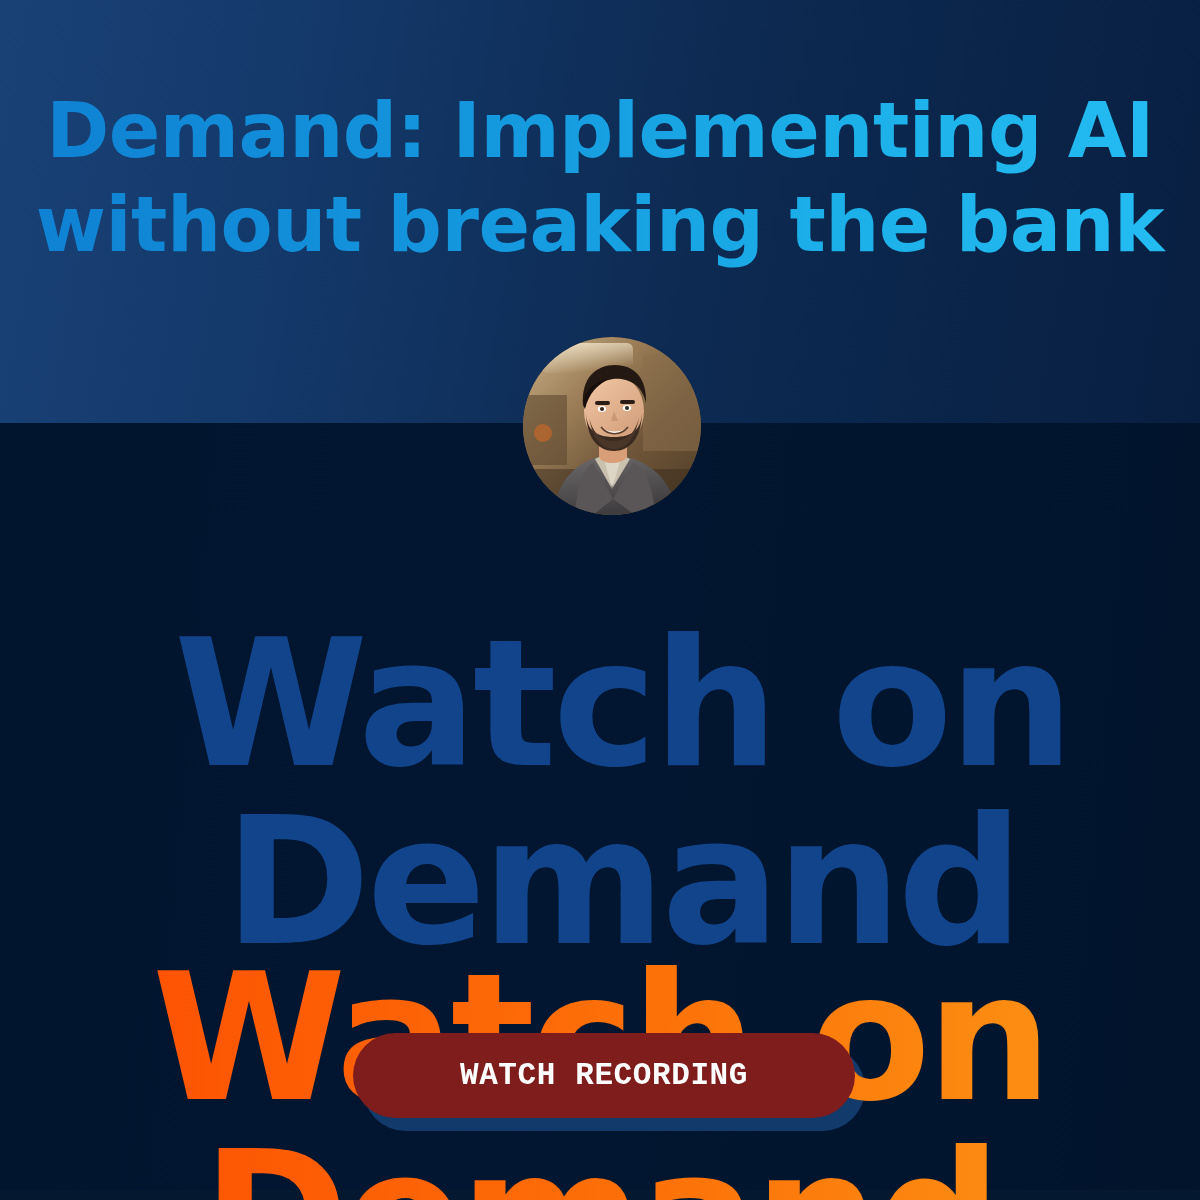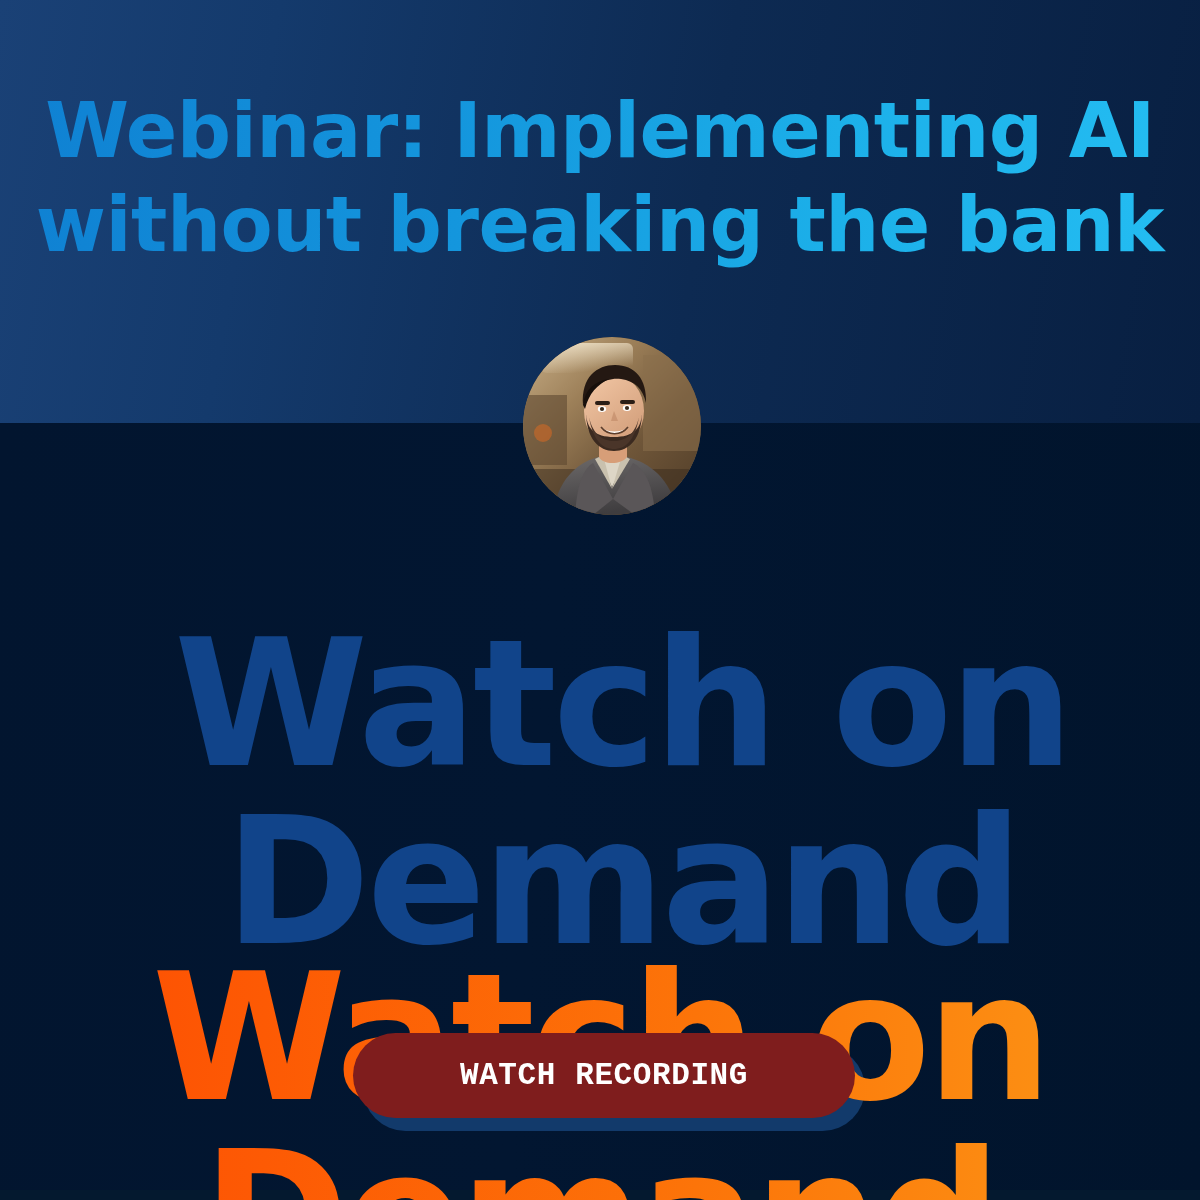--- a/index.html
+++ b/index.html
@@ -140,21 +140,21 @@
 </style>
 </head>
 <body>
 
 <div class="promo-card">
 
   <div class="bg-top"></div>
   <div class="bg-bottom"></div>
   <div class="bg-footer-band"></div>
 
-  <div class="webinar-title">Webinar: Implementing AI
+  <div class="webinar-title">Demand: Implementing AI
 without breaking the bank</div>
 
   <div class="speaker-avatar">
     <svg viewBox="0 0 178 178" xmlns="http://www.w3.org/2000/svg">
       <defs>
         <linearGradient id="roomBg" x1="0" y1="0" x2="1" y2="1">
           <stop offset="0%" stop-color="#c9b089"></stop>
           <stop offset="32%" stop-color="#9d8059"></stop>
           <stop offset="62%" stop-color="#6f5639"></stop>
           <stop offset="100%" stop-color="#4d3a26"></stop>

